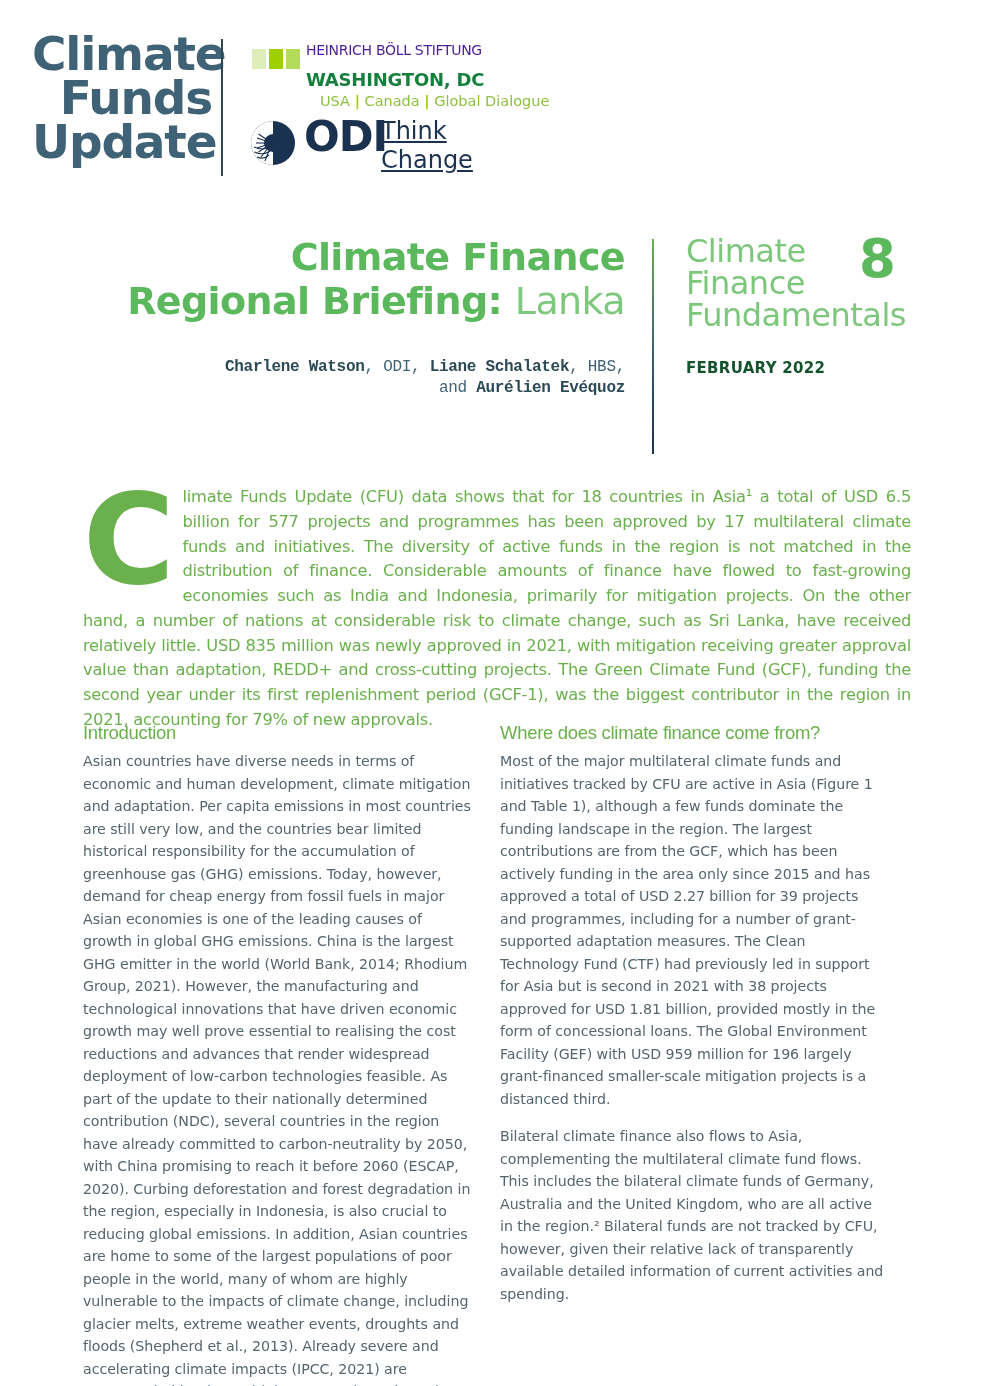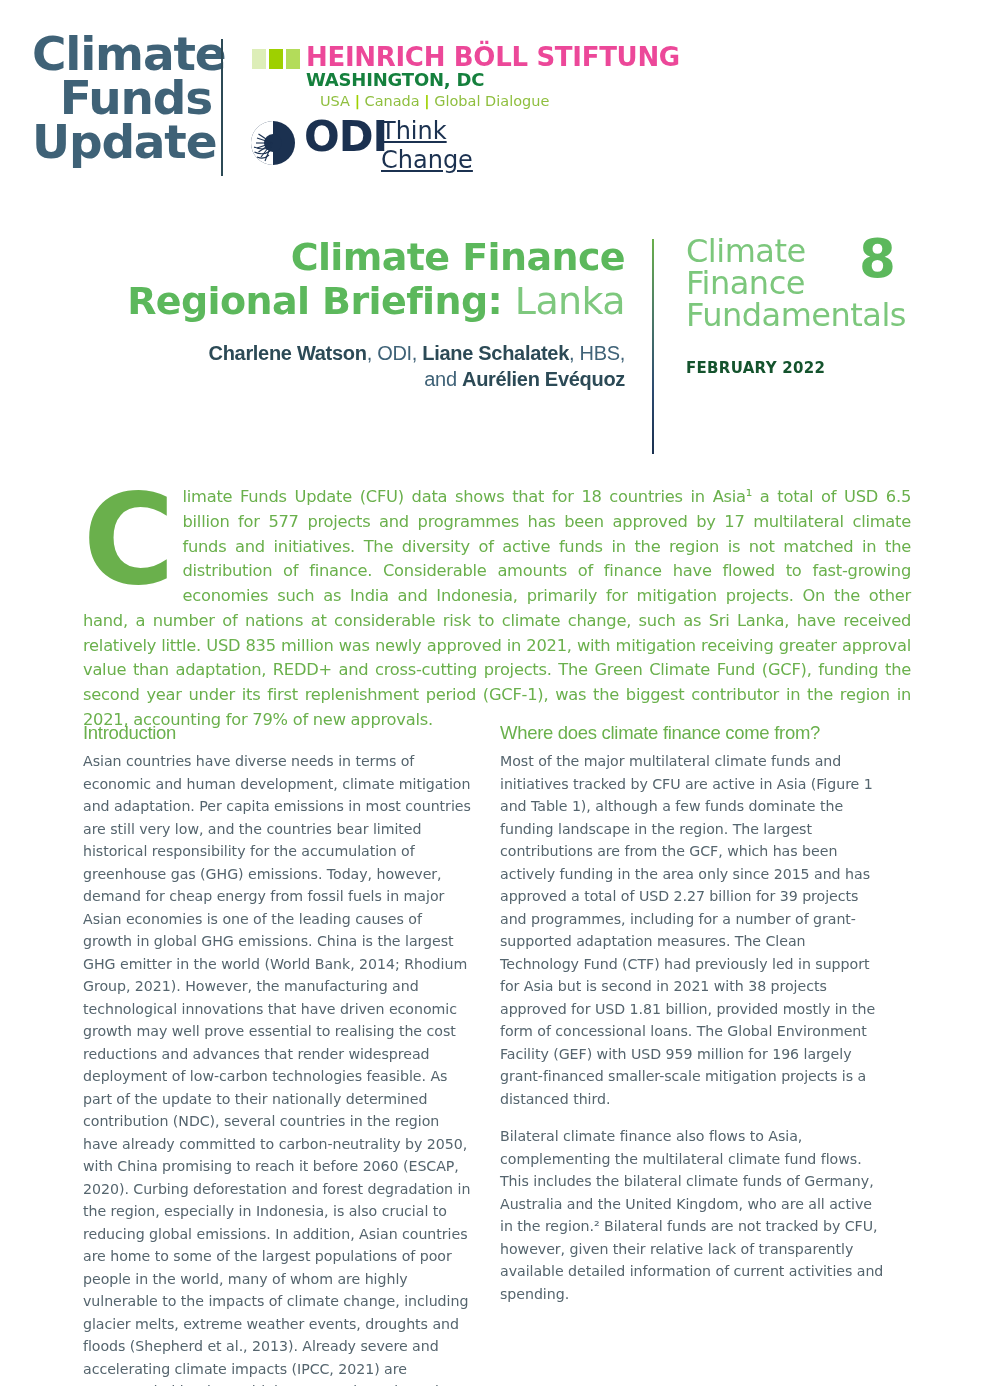--- a/index.html
+++ b/index.html
@@ -34,22 +34,22 @@
   .hbs-block{position:absolute; left:252px; top:42px;}
   .hbs-squares{display:flex; gap:3px; margin-bottom:4px;}
   .hbs-squares span{display:block;width:14px;height:20px;}
   .hbs-sq1{background:#ddeeb8;}
   .hbs-sq2{background:#9ed000;}
   .hbs-sq3{background:#b3dc5a;}
   .hbs-squares{position:absolute; left:0; top:7px;}
   .hbs-name{
     position:absolute; left:54px; top:0px;
     font-family:"DejaVu Sans", sans-serif;
-    font-weight:bold; font-size:26px; letter-spacing:-0.3px;
-    color:#ec4899; white-space:nowrap;
+    font-weight:normal; font-size:14px; letter-spacing:-0.3px;
+    color:#4c1d95; white-space:nowrap;
   }
   .hbs-city{
     position:absolute; left:54px; top:27px;
     font-family:"DejaVu Sans", sans-serif;
     font-weight:bold; font-size:18px; letter-spacing:-0.2px;
     color:#15803d; white-space:nowrap;
   }
   .hbs-sub{
     position:absolute; left:68px; top:51px;
     font-family:"DejaVu Sans", sans-serif;
@@ -80,23 +80,23 @@
   .doc-title{
     font-family:"DejaVu Sans", sans-serif;
     font-weight:bold;
     font-size:38px;
     line-height:1.17;
     color:#5cb85c;
     letter-spacing:-0.6px;
   }
   .doc-title .light{font-weight:normal;color:#7ec87e;}
   .doc-authors{
-    margin-top:16px;
-    font-family:Liberation Sans, sans-serif;
-    font-size:20px;
+    margin-top:33px;
+    font-family:Liberation Mono, monospace;
+    font-size:16px;
     line-height:1.32;
     color:#3f6277;
     letter-spacing:-0.3px;
   }
   .doc-authors b{font-weight:bold;color:#2c4a56;}
 
   .title-rule{
     position:absolute; left:652px; top:4px; width:2px; height:215px;
     background:linear-gradient(to bottom,#6ab04c 0%,#4f7f66 32%,#2c4a70 70%,#1b3150 100%);
   }

